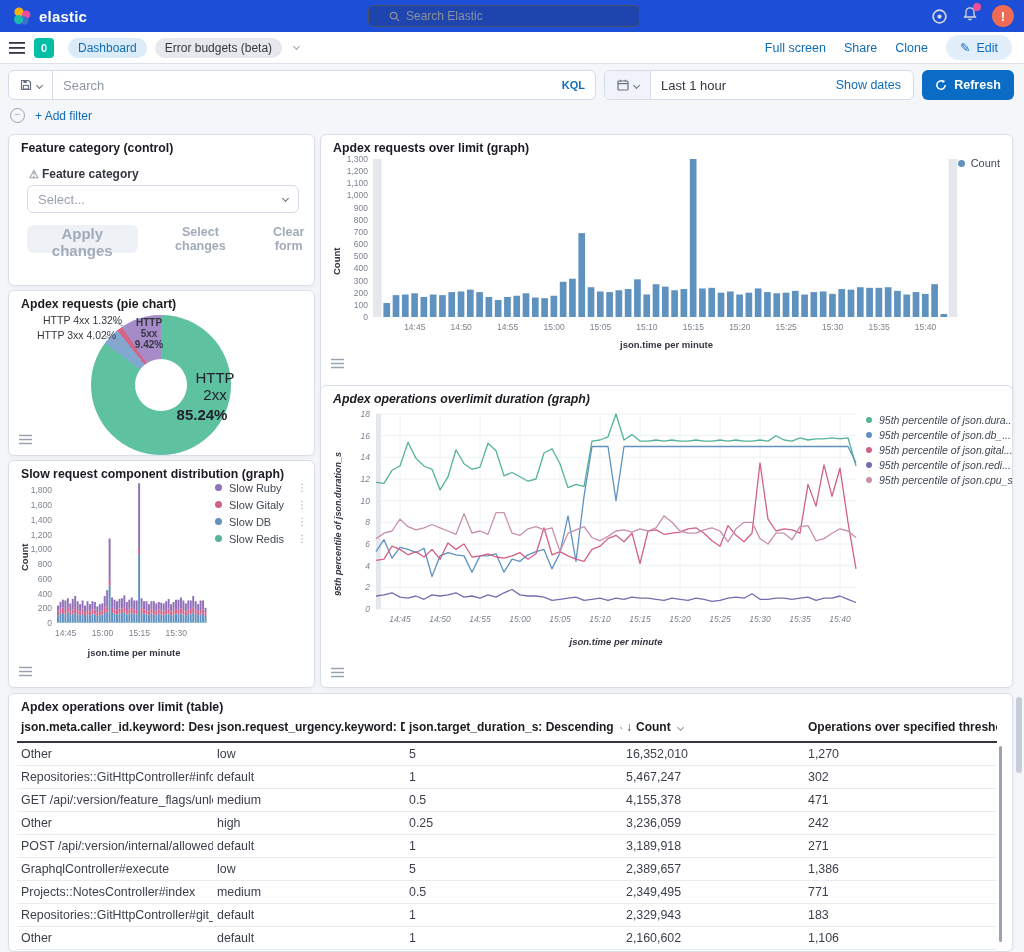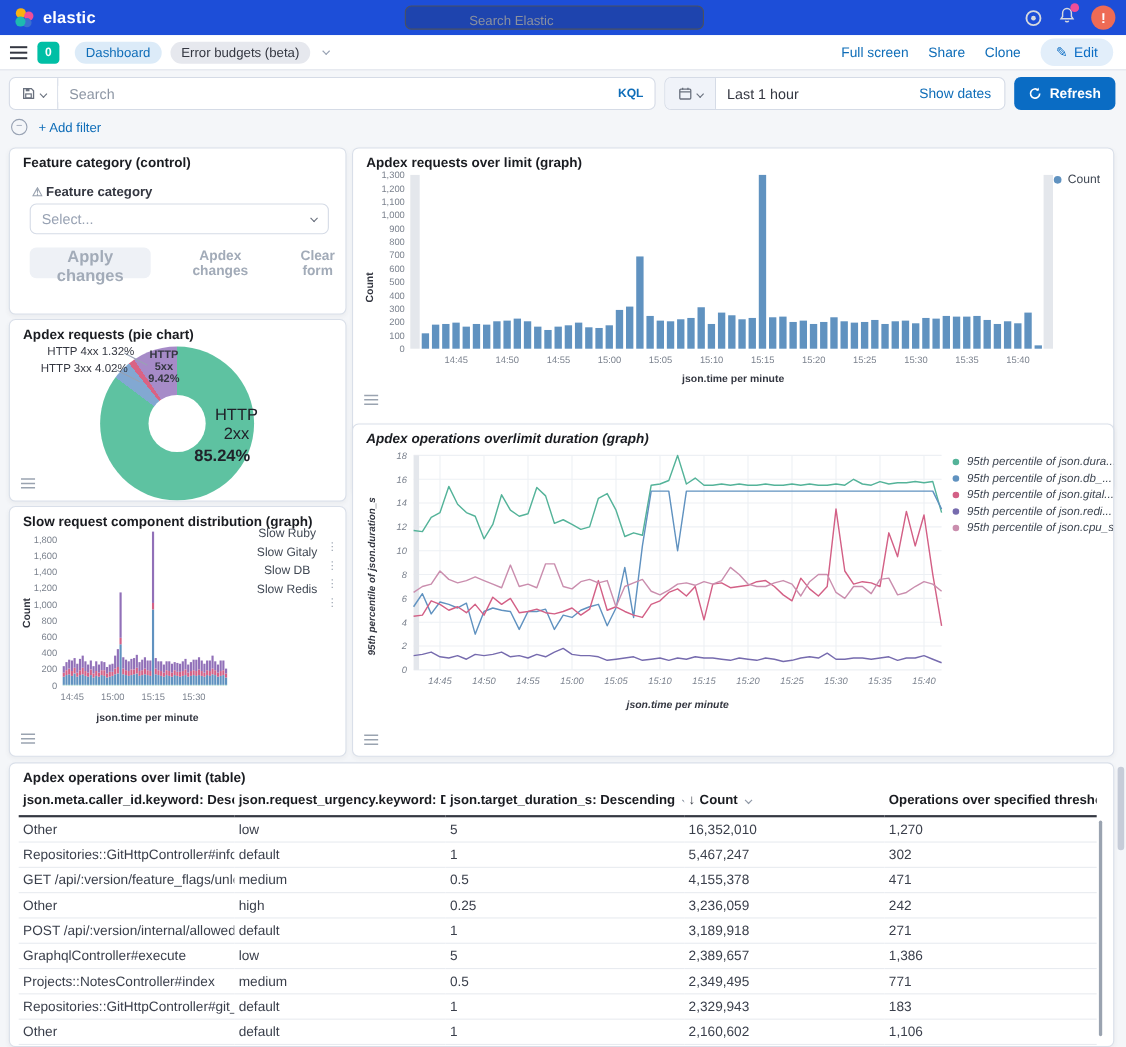--- a/index.html
+++ b/index.html
@@ -3,21 +3,21 @@
 <meta charset="utf-8">
 <style>
   * { margin:0; padding:0; box-sizing:border-box; }
   html,body { width:1024px; height:952px; overflow:hidden; }
   body { position:relative; background:#f4f6f9; font-family:"Liberation Sans",sans-serif; color:#343741; }
 
   
   .topbar { position:absolute; left:0; top:0; width:1024px; height:32px; background:#1d4ed8; display:flex; align-items:center; }
   .logo { display:flex; align-items:center; gap:7px; padding-left:12px; width:160px; }
   .logo-text { color:#fff; font-size:15px; font-weight:700; letter-spacing:.2px; }
-  .topsearch { position:absolute; left:368px; top:5px; width:272px; height:22px; background:#23293441; border:1px solid #4a5160; border-radius:6px; display:flex; align-items:center; padding:0 20px; gap:6px;flex-direction:column; }
+  .topsearch { position:absolute; left:368px; top:5px; width:272px; height:22px; background:#23293441; border:1px solid #4a5160; border-radius:6px; display:flex; align-items:center; padding:0 20px; gap:6px; }
   .topsearch input { flex:1; background:transparent; border:none; outline:none; color:#c9cdd4; font-size:12px; font-family:"Liberation Sans",sans-serif; }
   .topsearch input::placeholder { color:#8b919e; }
   .topicons { position:absolute; right:10px; top:0; height:32px; display:flex; align-items:center; gap:14px; }
   .avatar { width:22px; height:22px; border-radius:50%; background:#ee6b55; color:#fff; font-size:13px; font-weight:700; display:flex; align-items:center; justify-content:center; }
   .bell-wrap { position:relative; }
   .notif-dot { position:absolute; right:-3px; top:-3px; width:8px; height:8px; border-radius:50%; background:#f04e98; }
 
   
   .toolbar { position:absolute; left:0; top:32px; width:1024px; height:32px; background:#fff; border-bottom:1px solid #dde1ea; display:flex; align-items:center; }
   .menu-btn { width:34px; display:flex; justify-content:center; }
@@ -72,21 +72,21 @@
   #panel-pie { left:8px; top:290px; width:307px; height:166px; }
   .donut { position:absolute; left:82px; top:24px; width:140px; height:140px; border-radius:50%; }
   .donut-hole { position:absolute; left:126px; top:68px; width:52px; height:52px; border-radius:50%; background:#fff; }
   .pie-callout { position:absolute; font-size:10.5px; color:#343741; white-space:nowrap; }
   .pie-inner { position:absolute; left:118px; top:26px; width:44px; text-align:center; font-size:10px; font-weight:600; color:#343741; line-height:11px; }
   .pie-center-label { position:absolute; left:178px; top:78px; width:56px; text-align:center; font-size:15px; color:#20222a; line-height:17px; }
   .pie-center-value { position:absolute; left:158px; top:115px; width:70px; text-align:center; font-size:15px; font-weight:700; color:#20222a; }
 
   #panel-slow { left:8px; top:460px; width:307px; height:228px; }
   .slow-legend { position:absolute; left:206px; top:18px; }
-  .slow-legend .li { display:flex; align-items:center; height:17px; font-size:11px; color:#404854;flex-direction:column; }
+  .slow-legend .li { display:flex; align-items:center; height:17px; font-size:11px; color:#404854; }
   .slow-legend .li .dot { margin-right:7px; }
   .slow-legend .li .dots3 { margin-left:auto; color:#9aa3b0; font-size:10px; cursor:pointer; }
   .slow-legend .li { width:92px; }
 
   #panel-line { left:320px; top:385px; width:693px; height:303px;font-style:italic; }
   .line-legend { position:absolute; left:545px; top:26px; }
   .line-legend .li { display:flex; align-items:center; gap:7px; height:15px; font-size:10.5px; color:#404854; white-space:nowrap; }
   .line-legend .dot { width:6px; height:6px; }
 
   #panel-table { left:8px; top:693px; width:1005px; height:259px; }
@@ -200,21 +200,21 @@
   <div class="p-title">Feature category (control)</div>
   <div class="fc-label">
     <span class="warn">⚠</span><span>Feature category</span>
   </div>
   <div class="fc-select">
     <span>Select...</span>
     <span class="chev"></span>
   </div>
   <div class="fc-buttons">
     <button class="btn-apply">Apply changes</button>
-    <button class="btn-ghost">Apdex changes</button>
+    <button class="btn-ghost">Select changes</button>
     <button class="btn-ghost">Clear form</button>
   </div>
 </div>
 
 <div class="panel" id="panel-bar">
   <div class="p-title">Apdex requests over limit (graph)</div>
   <div class="legend">
     <span class="dot" style="background:#6092C0"></span>
     <span>Count</span>
   </div>

